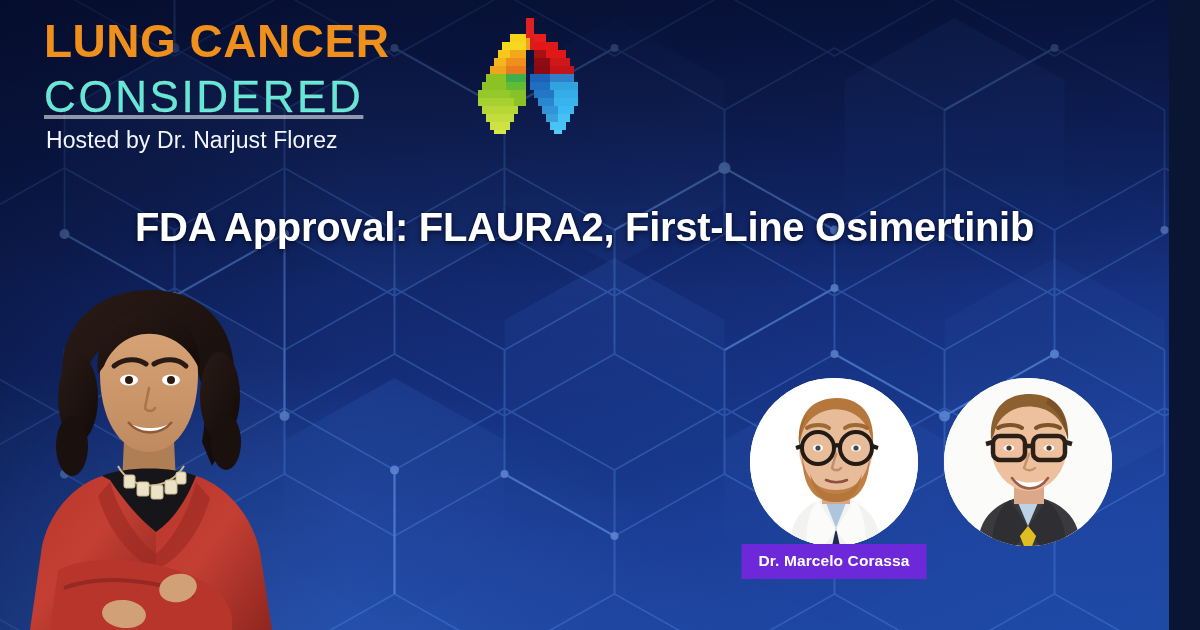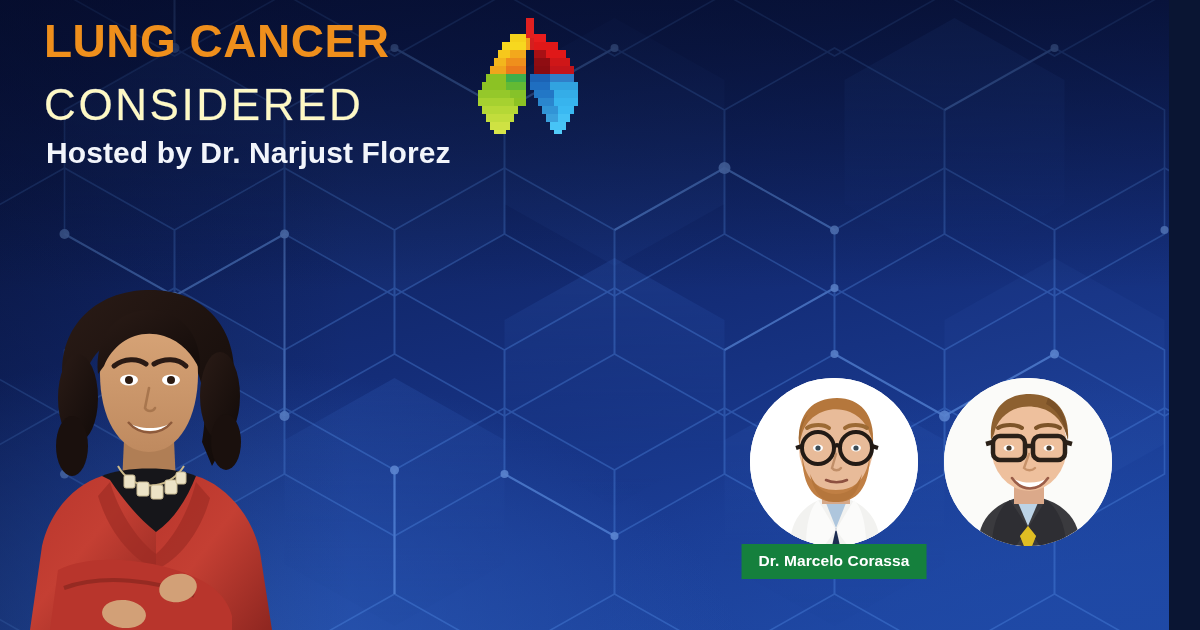--- a/index.html
+++ b/index.html
@@ -71,29 +71,30 @@
     letter-spacing: 0.5px;
     color: #ef8f1c;
     line-height: 1.0;
     white-space: nowrap;
     margin: 8px 0 0 0;
   }
   .logo-line2 {
     font-size: 44px;
     font-weight: 300;
     letter-spacing: 2.6px;
-    color: #fef9c3;
+    color: #5eead4;
     line-height: 1.12;
     white-space: nowrap;
-    margin: 16px 0 0 0;
+    margin: 8px 0 0 0;
+    text-decoration: underline;
     -webkit-text-stroke: 0.3px rgba(255,255,255,0.55);
   }
   .logo-host {
-    font-size: 30px;
-    font-weight: 700;
+    font-size: 23px;
+    font-weight: 400;
     color: #f2f5fb;
     letter-spacing: 0.1px;
     line-height: 1.2;
     margin: 6px 0 0 2px;
     white-space: nowrap;
   }
 
   .logo-mark {
     margin-left: 10px;
     margin-top: 8px;
@@ -150,21 +151,21 @@
     overflow: hidden;
     background: #ffffff;
   }
   .guest-avatar svg { display: block; width: 100%; height: 100%; }
 
   .guest-badge {
     position: absolute;
     left: 50%;
     transform: translateX(-50%);
     top: 166px;
-    background: #15803d;
+    background: #6d28d9;
     color: #ffffff;
     font-size: 15.5px;
     font-weight: 700;
     letter-spacing: 0.1px;
     padding: 9px 17px 10px 17px;
     white-space: nowrap;
     line-height: 1.05;
     text-align: center;
   }
 </style>
@@ -332,20 +333,21 @@
           <rect x="20" y="24" width="3" height="2" fill="#3aa0dc"></rect>
           <rect x="23" y="24" width="3" height="2" fill="#44c1f5"></rect>
           <rect x="21" y="26" width="4" height="2" fill="#47c4f6"></rect>
           <rect x="22" y="28" width="2" height="1" fill="#52cbf8"></rect>
         </svg>
       </div>
     </div>
   </div>
 
   <div class="title-wrap">
+    <div class="title-line">FDA Approval: FLAURA2, First-Line Osimertinib</div>
   </div>
 
   <div class="host-photo">
     <svg viewBox="0 0 300 360" preserveAspectRatio="xMidYMax meet" aria-hidden="true">
       <defs>
         <linearGradient id="blazer" x1="0" y1="0" x2="1" y2="1">
           <stop offset="0%" stop-color="#b8352c"></stop>
           <stop offset="45%" stop-color="#c43f33"></stop>
           <stop offset="100%" stop-color="#8e2620"></stop>
         </linearGradient>

